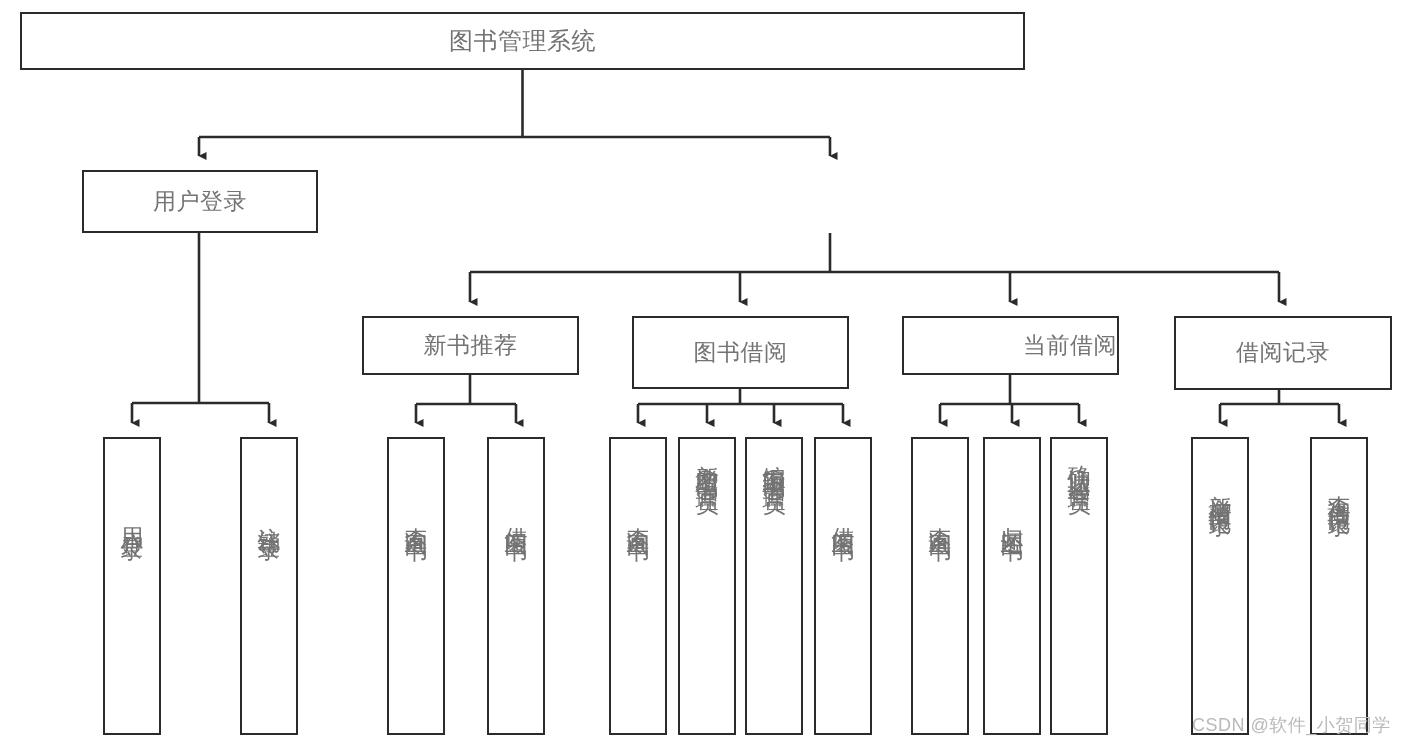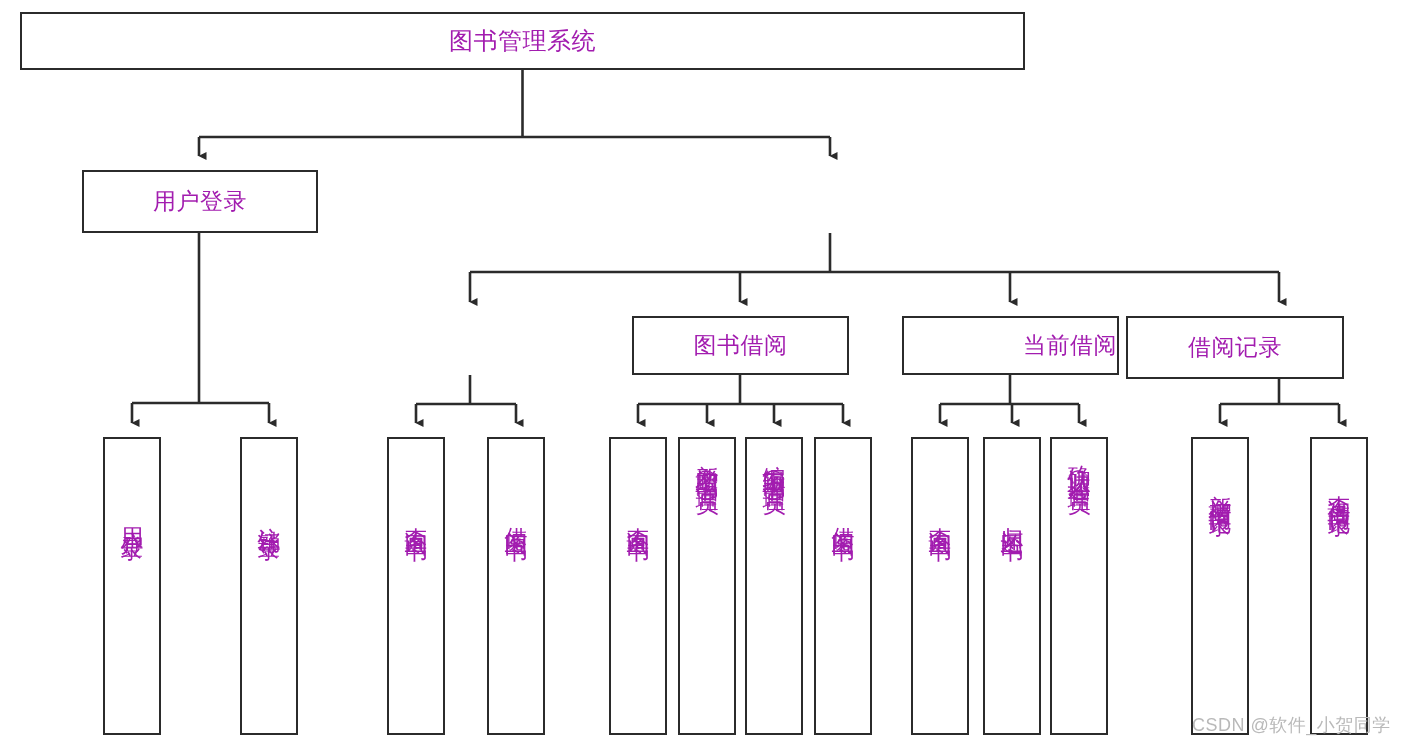--- a/index.html
+++ b/index.html
@@ -29,21 +29,21 @@
     pointer-events: none;
   }
   .node {
     position: absolute;
     box-sizing: border-box;
     background: #ffffff;
     border: 2.5px solid #2b2b2b;
     display: flex;
     align-items: center;
     justify-content: center;
-    color: #a21caf;
+    color: #737373;
   }
   .node-label {
     display: block;
     text-align: center;
     line-height: 1.18;
     white-space: pre;
   }
   
   .node.horiz .node-label {
     font-size: 23px;
@@ -135,27 +135,30 @@
   </svg>
 
   <div class="node horiz root" style="left:20px; top:12px; width:1005px; height:58px;">
     <span class="node-label">图书管理系统</span>
   </div>
 
   <div class="node horiz" style="left:82px; top:170px; width:236px; height:63px;">
     <span class="node-label">用户登录</span>
   </div>
 
-  <div class="node horiz" style="left:632px; top:316px; width:217px; height:59px;">
+  <div class="node horiz" style="left:362px; top:316px; width:217px; height:59px;">
+    <span class="node-label">新书推荐</span>
+  </div>
+  <div class="node horiz" style="left:632px; top:316px; width:217px; height:73px;">
     <span class="node-label">图书借阅</span>
   </div>
   <div class="node horiz" style="left:902px; top:316px; width:217px; height:59px;justify-content:flex-end;">
     <span class="node-label">当前借阅</span>
   </div>
-  <div class="node horiz" style="left:1126px; top:316px; width:218px; height:63px;">
+  <div class="node horiz" style="left:1174px; top:316px; width:218px; height:74px;">
     <span class="node-label">借阅记录</span>
   </div>
 
   <div class="node leaf" style="left:103px; top:437px; width:58px; height:298px; padding-top:70px;">
     <span class="node-label">用户登录</span>
   </div>
   <div class="node leaf" style="left:240px; top:437px; width:58px; height:298px; padding-top:70px;">
     <span class="node-label">注销登录</span>
   </div>
 

